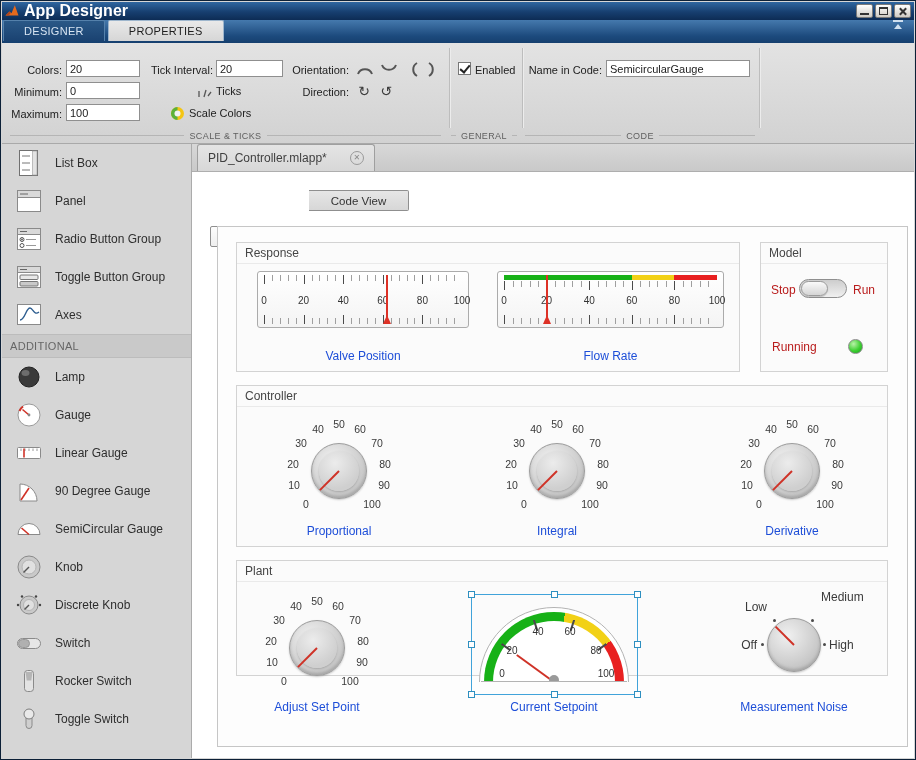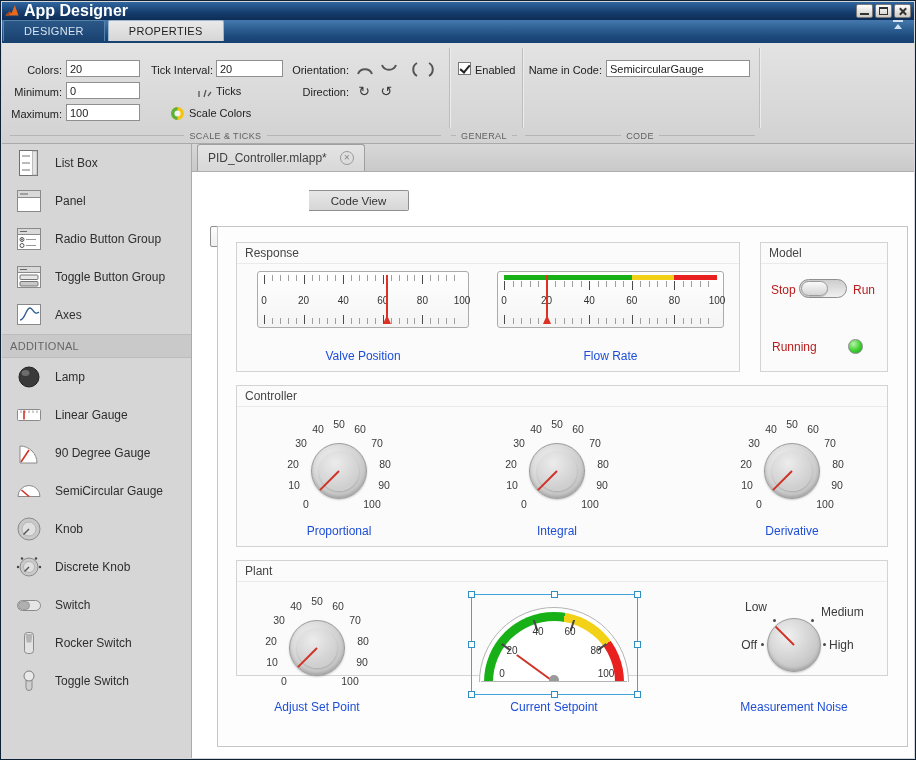--- a/index.html
+++ b/index.html
@@ -49,21 +49,21 @@
   
   .main { position:absolute; left:1px; top:143px; right:1px; bottom:1px; display:flex; }
   .sidebar { width:190px; background:#d6d6d6; border-right:1px solid #ababab; overflow:hidden; flex:none; }
   .sb-item { height:38px; display:flex; align-items:center; gap:12px; padding-left:13px; font-size:12px; color:#2e2e2e; }
   .sb-icon { width:28px; height:28px; flex:none; }
   .sb-icon svg { display:block; }
   .sb-header { height:24px; line-height:23px; background:#c9c9c9; color:#666; font-size:11px; padding-left:8px; border-top:1px solid #bcbcbc; border-bottom:1px solid #bcbcbc; letter-spacing:.3px; }
 
   .content { flex:1; display:flex; flex-direction:column; background:#fff; min-width:0; }
   .doctabs { height:28px; background:linear-gradient(#d8d8d8,#c9c9c9); border-bottom:1px solid #aeaeae; display:flex; align-items:flex-end; padding-left:5px; flex:none; }
-  .doctab { height:27px; background:linear-gradient(#e4e4e4,#d7d7d7); border:1px solid #9f9f9f; border-bottom:none; border-radius:3px 3px 0 0; display:flex; align-items:center; padding:0 10px; gap:13px; font-size:12px; color:#3f3f3f; }
+  .doctab { height:27px; background:linear-gradient(#e4e4e4,#d7d7d7); border:1px solid #9f9f9f; border-bottom:none; border-radius:3px 3px 0 0; display:flex; align-items:center; padding:0 10px; gap:23px; font-size:12px; color:#3f3f3f; }
   .doctab .closec { width:14px; height:14px; border:1px solid #9a9a9a; border-radius:50%; color:#8a8a8a; font-size:8px; line-height:12px; text-align:center; }
   .workspace { position:relative; flex:1; background:#fff; }
   .viewbtn { position:absolute; top:18px; height:21px; width:100px; border:1px solid #8f8f8f; font-size:11.5px; color:#333; display:flex; align-items:center; justify-content:center; }
   .viewbtn.design { left:18px; background:linear-gradient(#fdfdfd,#efefef); border-radius:2px 0 0 2px;margin-top:36px; }
   .viewbtn.code { left:117px; background:linear-gradient(#e6e6e6,#d7d7d7); border-left:none; border-radius:0 2px 2px 0; }
 
   .appcanvas { position:absolute; left:25px; top:54px; width:691px; height:521px; background:#fdfdfd; border:1px solid #c6c6c6; }
   .panel { position:absolute; border:1px solid #d3d3d3; background:#fbfbfb; }
   .panel-title { position:absolute; left:0; right:0; top:0; height:21px; line-height:21px; padding-left:8px; font-size:12px; color:#454545; border-bottom:1px solid #eaeaea; }
   .wlabel { position:absolute; text-align:center; font-size:12px; color:#1d4ed8; }
@@ -105,21 +105,21 @@
 
   
   .dk-widget { position:absolute; width:190px; height:112px; }
   .dk-body { position:absolute; left:68px; top:31px; width:54px; height:54px; border-radius:50%;
     background:radial-gradient(circle at 38% 32%, #f0f0f0, #cfcfcf 55%, #b2b2b2);
     border:1px solid #9c9c9c; box-shadow:inset 0 -2px 3px rgba(0,0,0,.15), 0 1px 2px rgba(0,0,0,.2); }
   .dk-needle { position:absolute; left:94px; top:58px; width:2px; height:26px; background:#cf3227; transform-origin:50% 0; transform:rotate(135deg); }
   .dk-label { position:absolute; font-size:12px; color:#3a3a3a; }
   .dk-off  { left:0; width:58px; top:51px; text-align:right; }
   .dk-low  { left:12px; width:56px; top:13px; text-align:right; }
-  .dk-med  { left:122px; top:18px;text-align:right; }
+  .dk-med  { left:122px; top:3px;text-align:right; }
   .dk-high { left:130px; top:51px; }
   .dk-dot { position:absolute; width:3px; height:3px; border-radius:50%; background:#4a4a4a; }
   .dk-dot.d-off{left:62px;top:56px;} .dk-dot.d-low{left:74px;top:32px;} .dk-dot.d-med{left:112px;top:32px;} .dk-dot.d-high{left:124px;top:56px;}
 
   
   .switch { position:absolute; left:38px; top:36px; width:48px; height:19px; border-radius:10px; border:1px solid #8f8f8f; background:linear-gradient(#cdcdcd,#f0f0f0); }
   .switch-thumb { position:absolute; left:1px; top:1px; width:27px; height:15px; border-radius:8px; border:1px solid #9b9b9b; background:linear-gradient(#fafafa,#d5d5d5); box-shadow:0 1px 1px rgba(0,0,0,.2); }
   .model-label { position:absolute; font-size:12px; color:#b91c1c; }
   .lamp { position:absolute; left:87px; top:96px; width:15px; height:15px; border-radius:50%; border:1px solid #8a8a8a;
     background:radial-gradient(circle at 35% 30%, #b9f2a8, #3ed032 55%, #14a01a); }
@@ -325,20 +325,31 @@
       <div class="sb-header">ADDITIONAL</div>
 
       <div class="sb-item">
         <span class="sb-icon">
           <svg width="28" height="28" viewBox="0 0 28 28">
               <circle cx="14" cy="14" r="10" fill="#3a3a3a" stroke="#222"></circle>
               <ellipse cx="10.5" cy="10" rx="4" ry="3" fill="#6d6d6d"></ellipse>
             </svg>
         </span>
         <span class="sb-label">Lamp</span>
+      </div>
+      <div class="sb-item">
+        <span class="sb-icon">
+          <svg width="28" height="28" viewBox="0 0 28 28">
+              <circle cx="14" cy="14" r="11" fill="#fff" stroke="#9a9a9a"></circle>
+              <path d="M4.5,10 A10.5,10.5 0 0 1 8,5.5" stroke="#d03227" stroke-width="2" fill="none"></path>
+              <line x1="14" y1="14" x2="7.5" y2="8.5" stroke="#d03227" stroke-width="1.6"></line>
+              <circle cx="14" cy="14" r="1.4" fill="#888"></circle>
+            </svg>
+        </span>
+        <span class="sb-label">Gauge</span>
       </div>
       <div class="sb-item">
         <span class="sb-icon">
           <svg width="28" height="28" viewBox="0 0 28 28">
               <rect x="2.5" y="8.5" width="23" height="11" rx="1" fill="#fff" stroke="#8a8a8a"></rect>
               <g stroke="#999">
                 <line x1="6" y1="9.5" x2="6" y2="12"></line>
                 <line x1="10" y1="9.5" x2="10" y2="12"></line>
                 <line x1="14" y1="9.5" x2="14" y2="12"></line>
                 <line x1="18" y1="9.5" x2="18" y2="12"></line>

